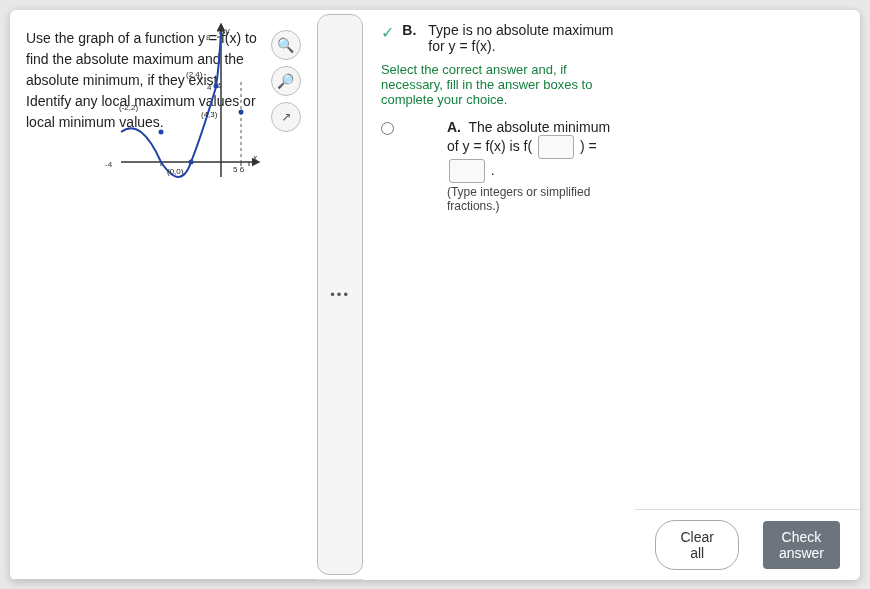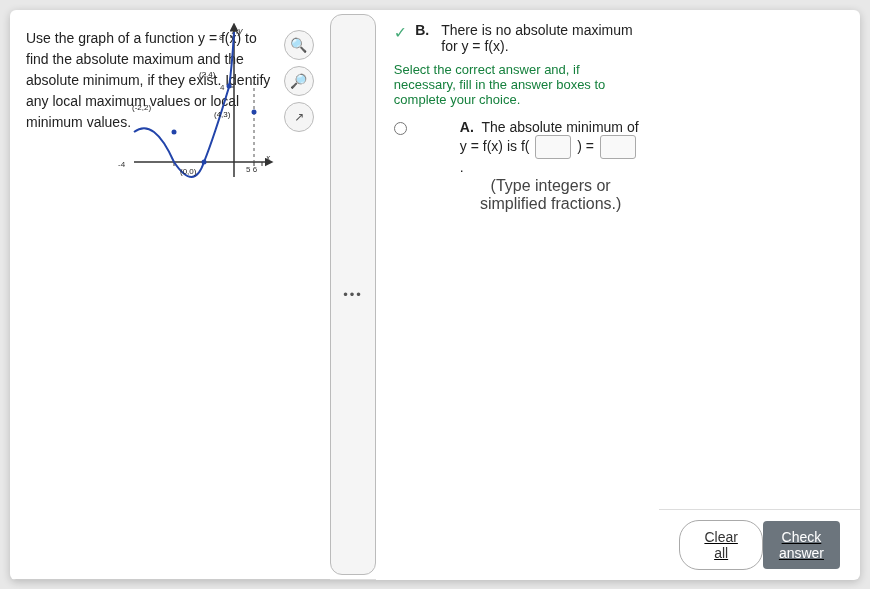--- a/index.html
+++ b/index.html
@@ -108,48 +108,46 @@
     .radio-option input[type="radio"] {
       margin-top: 3px;
       flex-shrink: 0;
     }
     .radio-label {
       display: flex;
       flex-direction: column;
       margin-left: 45px;
     }
     .radio-label .sub-text {
-      font-size: 16px;
+      font-size: 12px;
       color: #444;
       margin-top: 2px;
-      text-align: center;
     }
     
     .inline-box {
       display: inline-flex;
       align-items: center;
       border: 1px solid #aaa;
       background: #f9f9f9;
       width: 36px;
       height: 24px;
       border-radius: 3px;
       margin: 0 2px;
       vertical-align: middle;
       justify-content: center;
     }
     
     .bottom-bar {
       display: flex;
       align-items: center;
       justify-content: flex-end;
       padding: 10px 20px;
-      gap: 0;
+      gap: 24px;
       margin-top: auto;
       border-top: 1px solid #ddd;
-      text-decoration: underline;
     }
     .btn-clear {
       background: #fff;
       border: 1px solid #aaa;
       border-radius: 20px;
       padding: 8px 24px;
       font-size: 14px;
       cursor: pointer;
       color: #333;
     }
@@ -250,21 +248,21 @@
 
   <div class="ellipsis-bar">
     <button class="ellipsis-btn">•••</button>
   </div>
 
   <div class="answer-section-top">
 
     <div class="checked-row">
       <span class="check-icon">✓</span>
       <span style="font-weight:bold; margin-right:4px;">B.</span>
-      <span>There is no absolute maximum for y = f(x).</span>
+      <span>Type is no absolute maximum for y = f(x).</span>
     </div>
 
     <div class="select-instruction">Select the correct answer and, if necessary, fill in the answer boxes to complete your choice.</div>
 
     <div class="radio-option">
       <input type="radio" name="abs-min" style="">
       <div class="radio-label">
         <span>
           <strong>A.</strong>&nbsp;
           <span>The absolute minimum of y = f(x) is f(</span>

